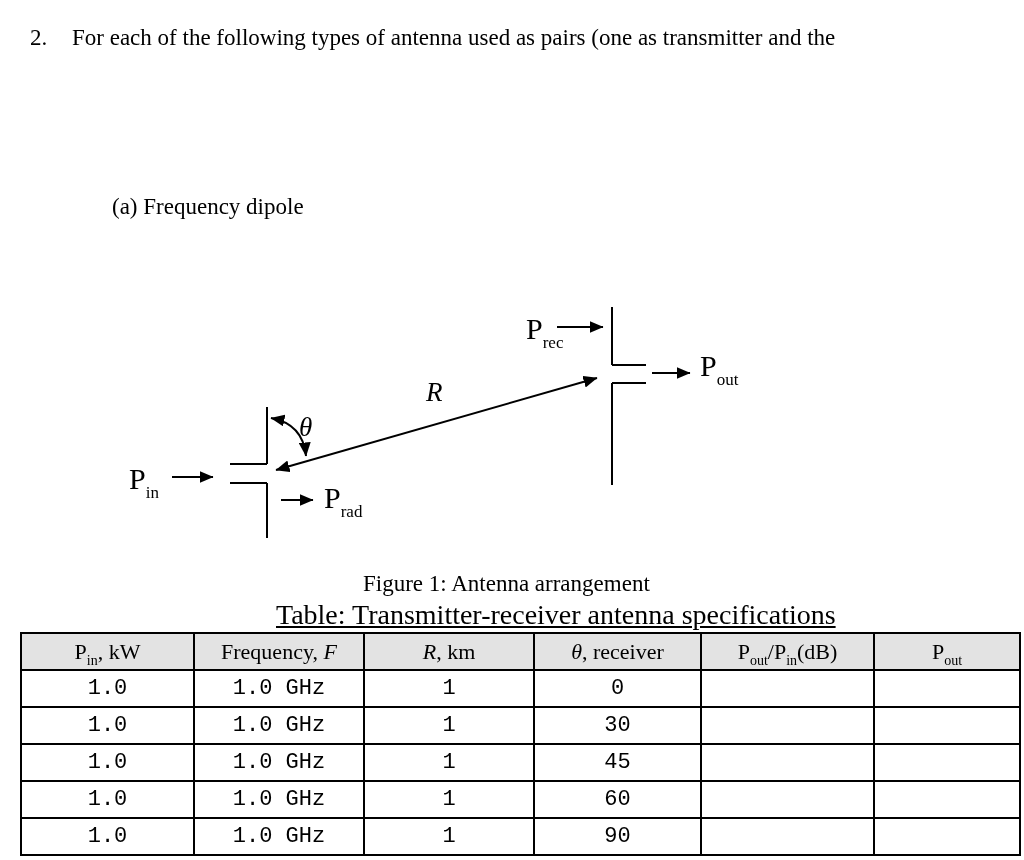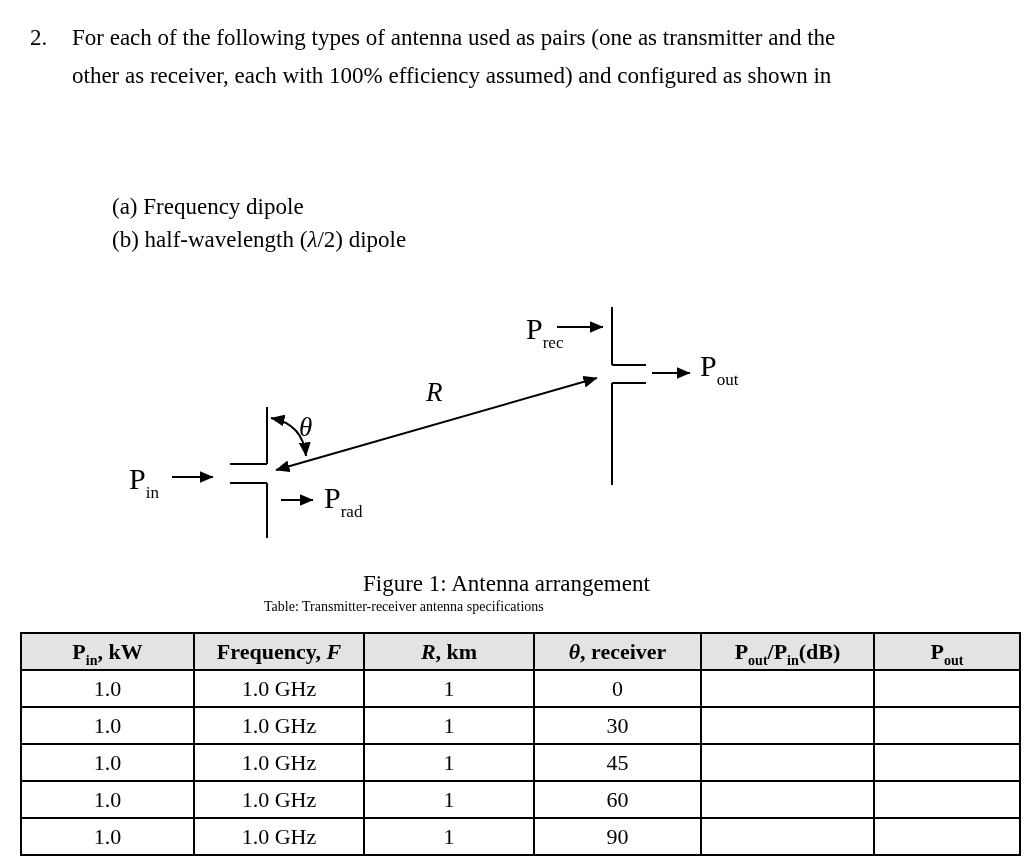--- a/index.html
+++ b/index.html
@@ -25,39 +25,39 @@
     left:112px;top:190px;font-size:23px;line-height:33px;
   }
   .it{font-style:italic;}
   sup.deg{
     font-size:14px;position:relative;top:-11px;margin-left:1px;
   }
   .fig-caption{
     left:363px;top:545px;font-size:23px;margin-top:26px;
   }
   .table-caption{
-    left:264px;top:599px;font-size:14px;
+    left:276px;top:599px;font-size:28px;text-decoration:underline;
   }
   svg.fig{
     position:absolute;left:0;top:0;pointer-events:none;
   }
   table.spec{
     position:absolute;left:20px;top:632px;
     border-collapse:collapse;table-layout:fixed;
     font-size:22px;
   }
   table.spec th,table.spec td{
     border:2px solid var(--stroke);
     text-align:center;vertical-align:middle;
     padding:0;font-weight:normal;
     overflow:hidden;white-space:nowrap;
   }
   table.spec thead tr{height:37px;}
-  table.spec tbody tr{height:37px;}
-  table.spec th{background:var(--header-bg);font-weight:bold;}
+  table.spec tbody tr{height:37px;font-family:Liberation Mono, monospace;}
+  table.spec th{background:var(--header-bg);}
   sub.sb{font-size:14px;vertical-align:-6px;line-height:0;}
 </style>
 </head>
 <body>
 
 <svg class="fig" width="1024" height="860" viewBox="0 0 1024 860">
   <defs>
     <marker id="arrow" markerUnits="userSpaceOnUse" markerWidth="15" markerHeight="12" refX="13.5" refY="6" orient="auto-start-reverse">
       <path d="M0,0 L14,6 L0,12 Z" fill="#000000"></path>
     </marker>
@@ -79,26 +79,24 @@
     <text x="700" y="376"><tspan>P</tspan><tspan dy="9" font-size="17">out</tspan></text>
     <text x="426" y="401" font-size="27" font-style="italic">R</text>
     <text x="299" y="436" font-size="27" font-style="italic">θ</text>
   </g>
 </svg>
 
 <div class="abs problem-number">2.</div>
 
 <div class="abs problem-text">
   <div>For each of the following types of antenna used as pairs (one as transmitter and the</div>
-  <div>other as receiver, each with 100% efficiency assumed) and configured as shown in</div>
 </div>
 
 <div class="abs subitems">
   <div><span>(a) Frequency dipole</span><span class="it"></span><span></span></div>
-  <div><span>(b) half-wavelength (</span><span class="it">λ</span><span>/2) dipole</span></div>
 </div>
 
 <div class="abs fig-caption">Figure 1: Antenna arrangement</div>
 
 <div class="abs table-caption">Table: Transmitter-receiver antenna specifications</div>
 
 <table class="spec">
   <colgroup>
     <col style="width:173px">
       <col style="width:170px">

